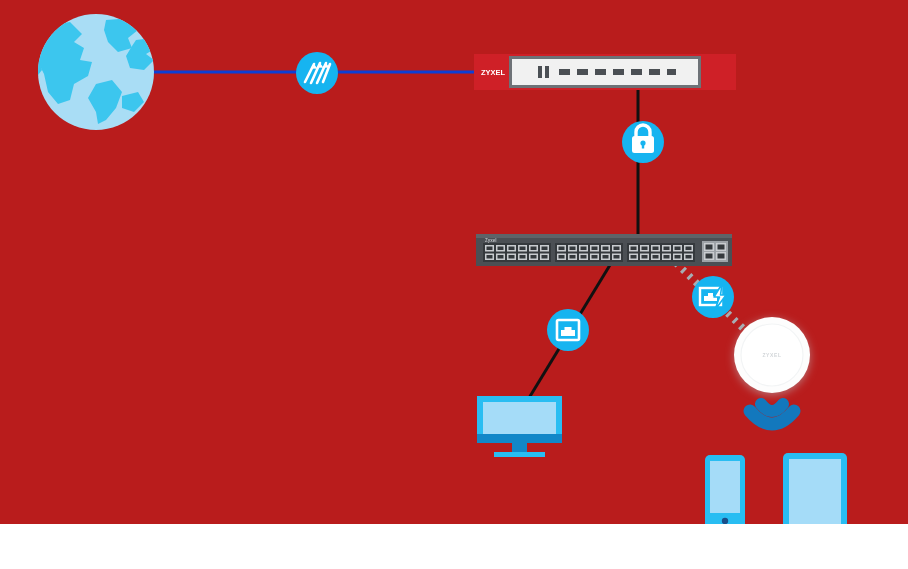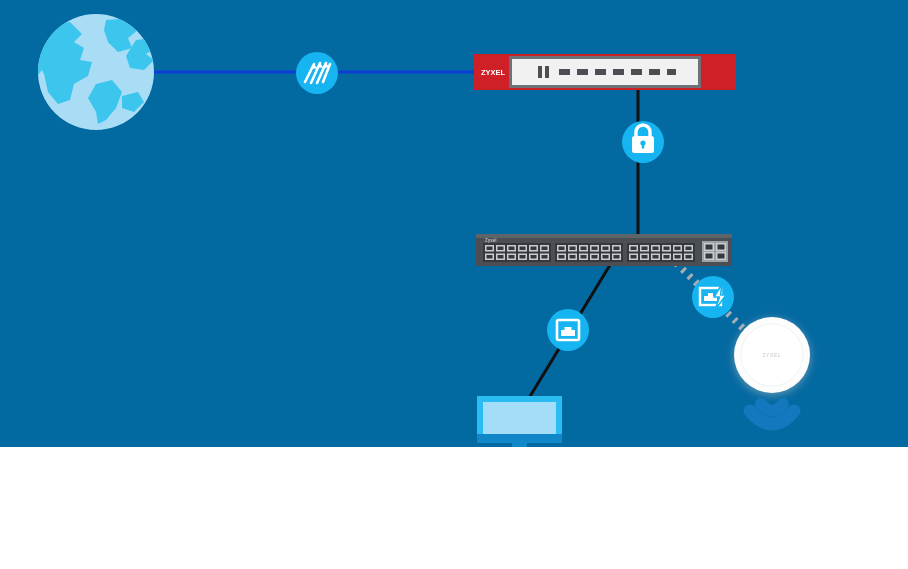--- a/index.html
+++ b/index.html
@@ -6,22 +6,22 @@
     margin: 0;
     padding: 0;
     background: #ffffff;
   }
   body {
     font-family: "Liberation Sans", sans-serif;
   }
   #canvas {
     position: relative;
     width: 908px;
-    height: 447px;
-    background: #0369a1;
+    height: 524px;
+    background: #b91c1c;
     overflow: hidden;
   }
   #topology-svg {
     position: absolute;
     left: 0;
     top: 0;
     width: 908px;
     height: 569px;
   }
   .zyxel-brand {

